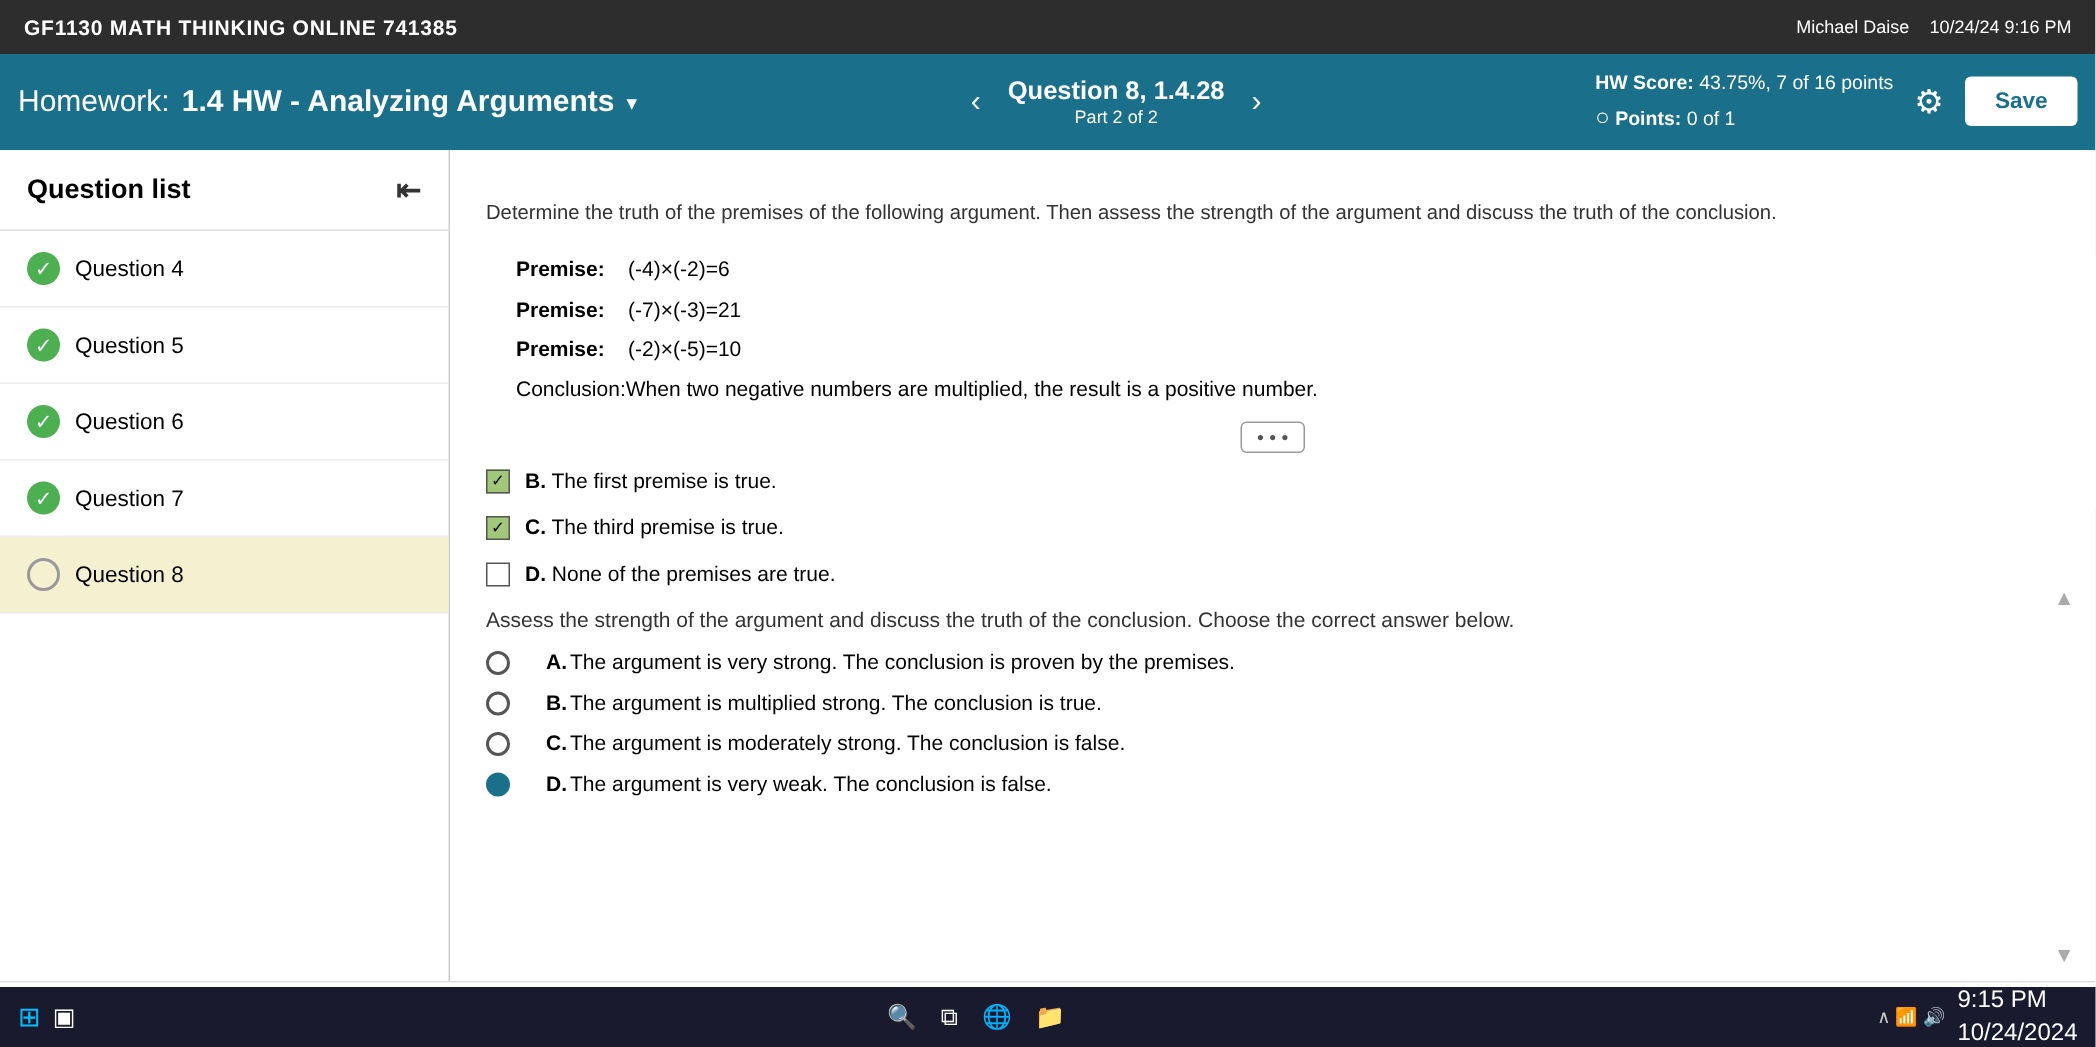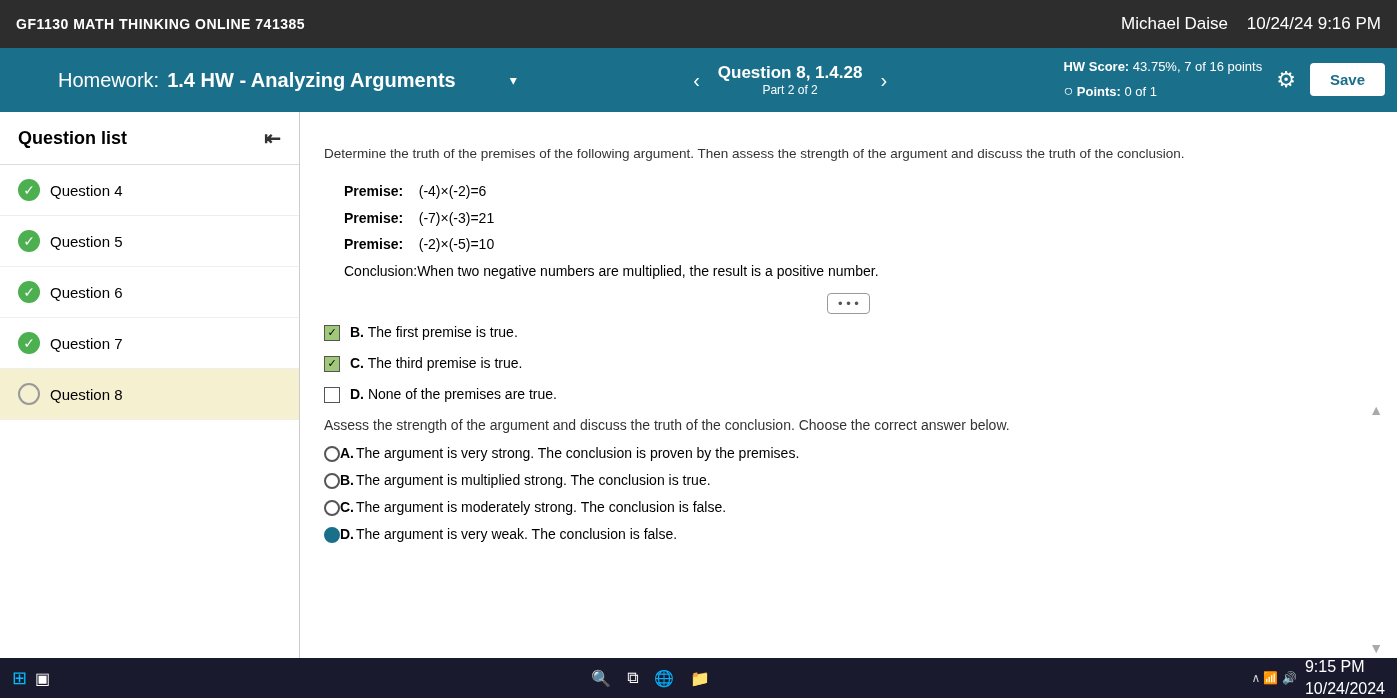--- a/index.html
+++ b/index.html
@@ -6,37 +6,37 @@
     body { font-family: Arial, sans-serif; background: #f0f0f0; width: 1397px; height: 698px; overflow: hidden; }
 
     
     .top-bar {
       background: #2d2d2d;
       color: white;
       display: flex;
       align-items: center;
       justify-content: space-between;
       padding: 6px 16px;
-      height: 48px;
+      height: 36px;
     }
     .top-bar-title { font-size: 14px; font-weight: bold; letter-spacing: 0.5px; }
-    .top-bar-right { font-size: 17px; }
+    .top-bar-right { font-size: 12px; }
 
     
     .header-bar {
       background: #1a6f8a;
       color: white;
       display: flex;
       align-items: center;
       justify-content: space-between;
       padding: 0 12px;
       height: 64px;
     }
     .hw-title { font-size: 20px; font-weight: bold; display: flex; align-items: center; gap: 8px; }
-    .hw-title span { font-weight: normal; margin-left: 46px; }
+    .hw-title span { font-weight: normal; }
     .nav-center { display: flex; align-items: center; gap: 10px; text-align: center; }
     .nav-center .q-label { font-size: 17px; font-weight: bold; text-align: center; }
     .nav-center .q-sub { font-size: 12px; }
     .nav-btn { background: none; border: none; color: white; font-size: 20px; cursor: pointer; padding: 4px 8px; }
     .hw-score { font-size: 13px; line-height: 1.6; }
     .hw-score strong { font-weight: bold; }
     .header-right { display: flex; align-items: center; gap: 14px; }
     .gear-icon { font-size: 22px; cursor: pointer; }
     .save-btn {
       background: white; color: #1a6f8a; border: none; padding: 8px 20px;
@@ -83,21 +83,21 @@
     }
 
     
     .options-section { margin-top: 8px; }
     .option-row { display: flex; align-items: flex-start; gap: 10px; margin-bottom: 10px; font-size: 14px; padding: 2px 0; }
     .cb-checked { width: 16px; height: 16px; border: 1px solid #555; background: #a0c878; display: inline-flex; align-items: center; justify-content: center; font-size: 11px; flex-shrink: 0; margin-top: 1px; }
     .cb-unchecked { width: 16px; height: 16px; border: 1px solid #555; background: white; display: inline-flex; align-items: center; justify-content: center; flex-shrink: 0; margin-top: 1px; }
 
     .assess-section { margin-top: 12px; }
     .assess-label { font-size: 14px; color: #333; margin-bottom: 12px; }
-    .radio-row { display: flex; align-items: flex-start; gap: 0; margin-bottom: 10px; font-size: 14px; }
+    .radio-row { display: flex; align-items: flex-start; gap: 24px; margin-bottom: 10px; font-size: 14px; }
     .radio-btn { width: 16px; height: 16px; border-radius: 50%; border: 2px solid #555; background: white; flex-shrink: 0; margin-top: 1px; }
     .radio-selected { background: #1a6f8a; border-color: #1a6f8a; }
     .option-letter { font-weight: bold; margin-right: 2px; }
 
     
     .scroll-arrow-up { position: absolute; right: 10px; top: 310px; color: #999; font-size: 14px; }
 
     
     .bottom-bar {
       background: white; border-top: 1px solid #ddd;

